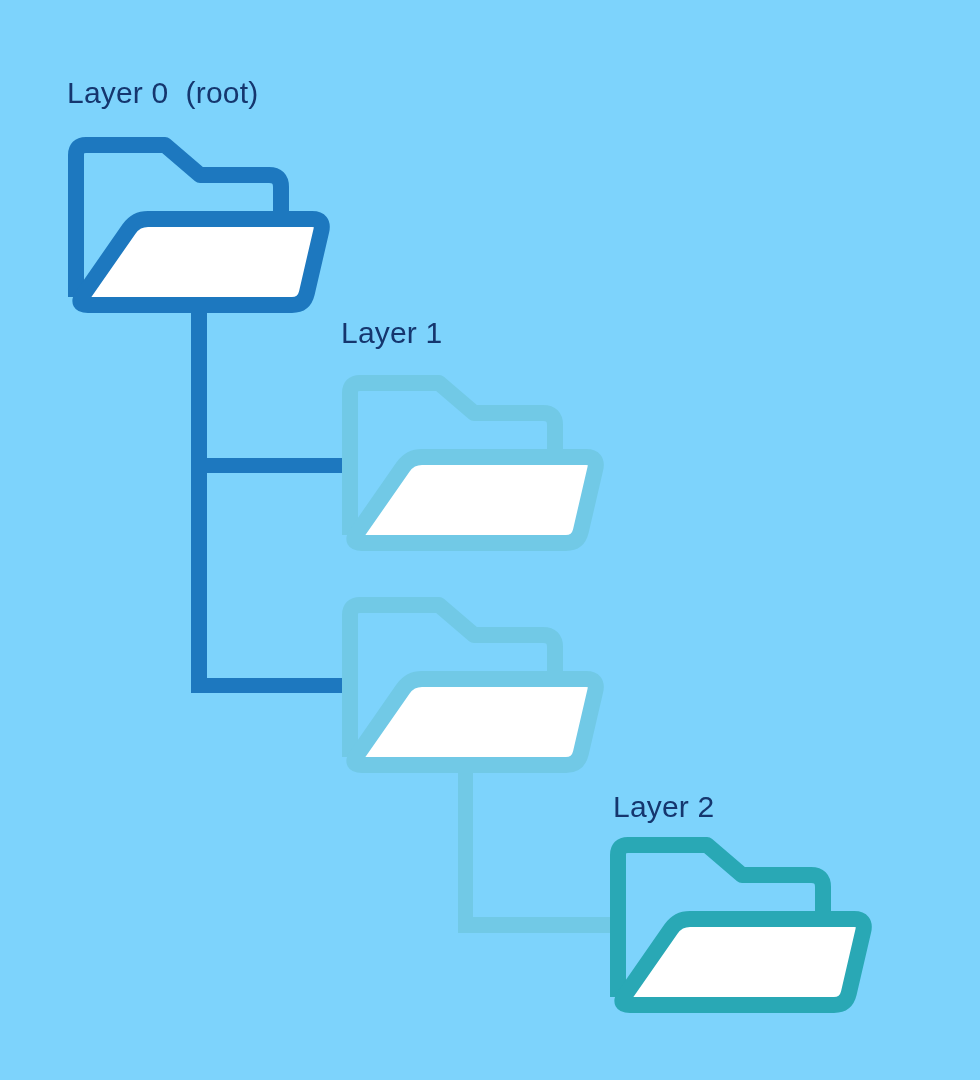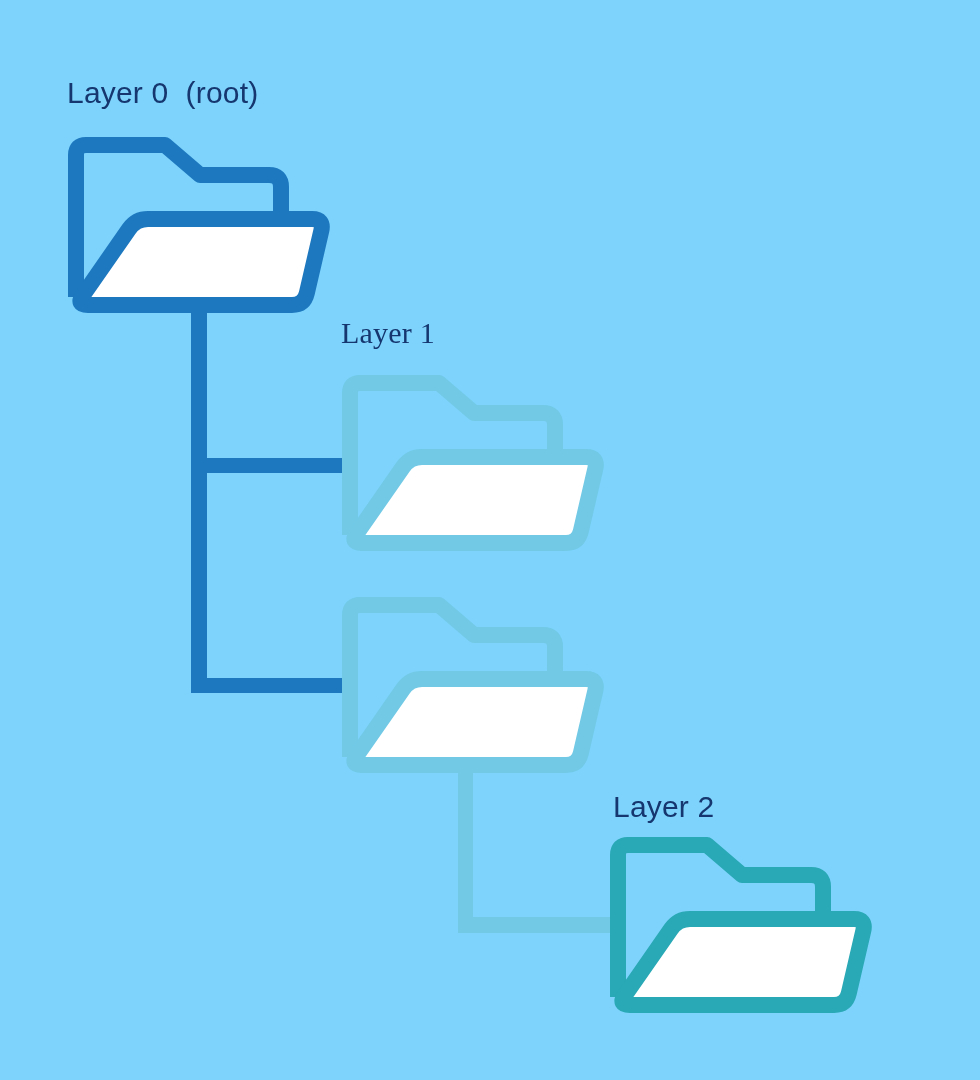--- a/index.html
+++ b/index.html
@@ -31,21 +31,21 @@
     overflow: visible;
   }
 </style>
 </head>
 <body>
 
 <div class="canvas">
 
   <div class="layer-label" style="left: 67px; top: 76px; color: rgb(21, 54, 110);">Layer 0  (root)</div>
 
-  <div class="layer-label" style="left: 341px; top: 316px; color: rgb(21, 54, 110); font-family: Liberation Serif, serif;">Layer 1</div>
+  <div class="layer-label" style="left: 341px; top: 316px; color: rgb(21, 54, 110);">Layer 1</div>
 
   <div class="layer-label" style="left: 613px; top: 790px; color: rgb(21, 54, 110);">Layer 2</div>
 
   <div class="conn" style="left: 191px; top: 308px; width: 16px; height: 385px; background-color: rgb(29, 120, 191);"></div>
   <div class="conn" style="left: 191px; top: 458px; width: 151px; height: 15px; background-color: rgb(29, 120, 191);"></div>
   <div class="conn" style="left: 191px; top: 678px; width: 151px; height: 15px; background-color: rgb(29, 120, 191);"></div>
 
   <div class="conn" style="left: 458px; top: 770px; width: 15px; height: 163px; background-color: rgb(113, 201, 230);"></div>
   <div class="conn" style="left: 458px; top: 917px; width: 156px; height: 16px; background-color: rgb(113, 201, 230);"></div>
 

